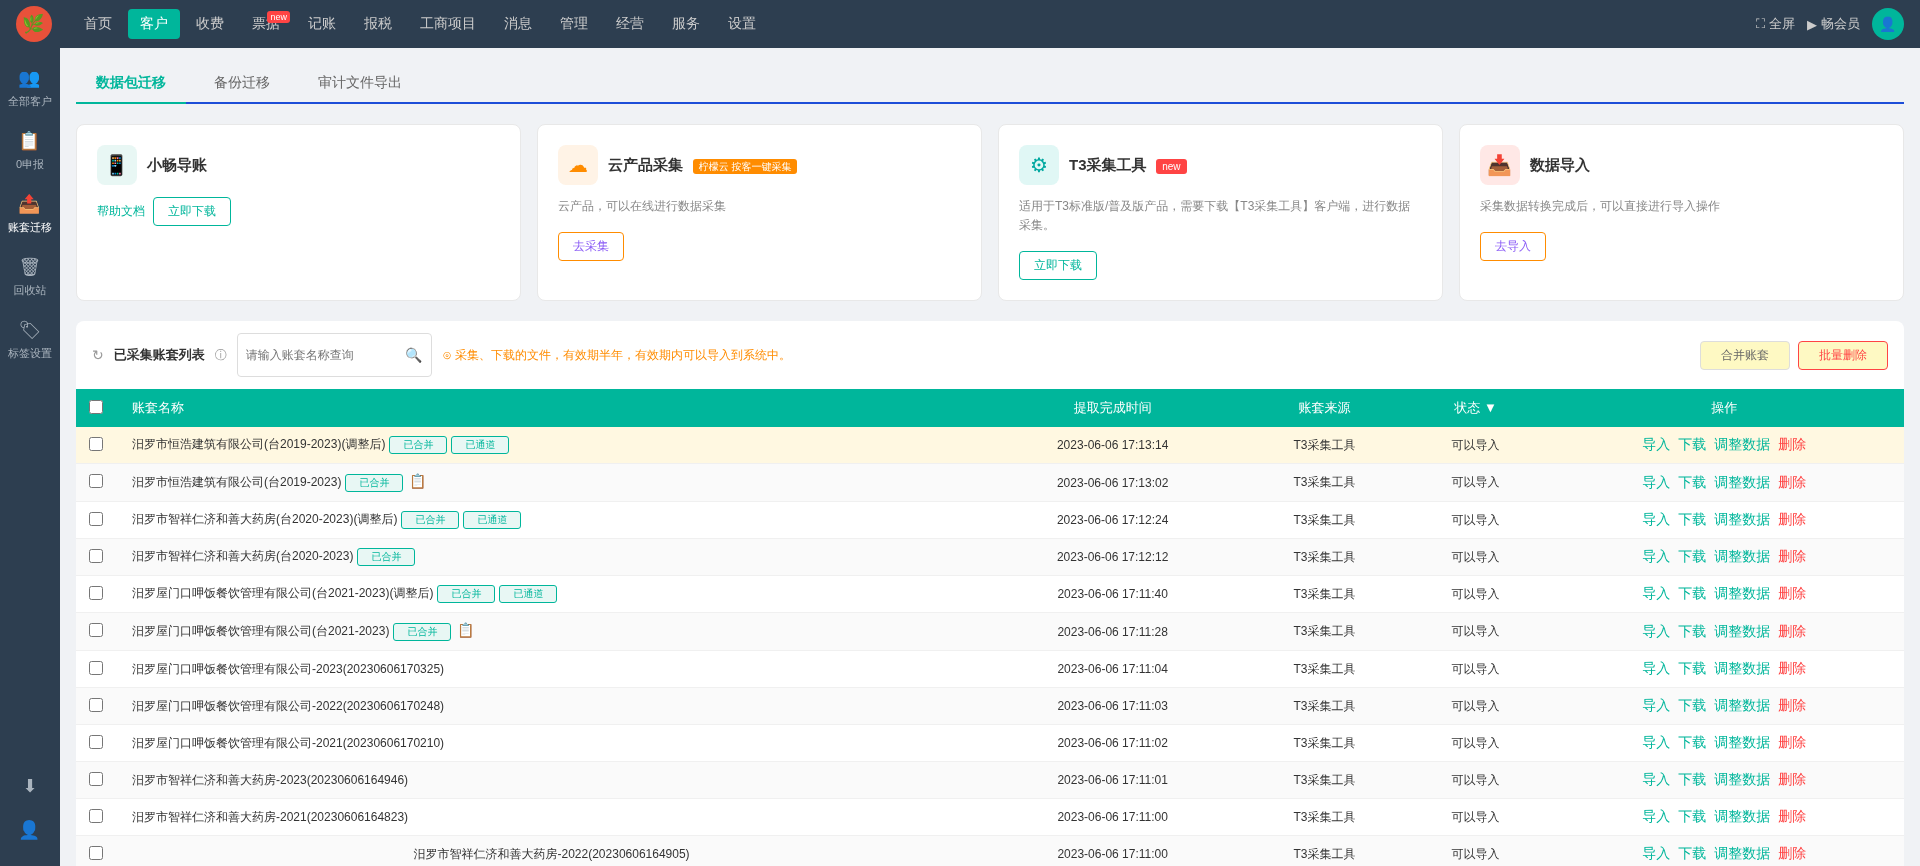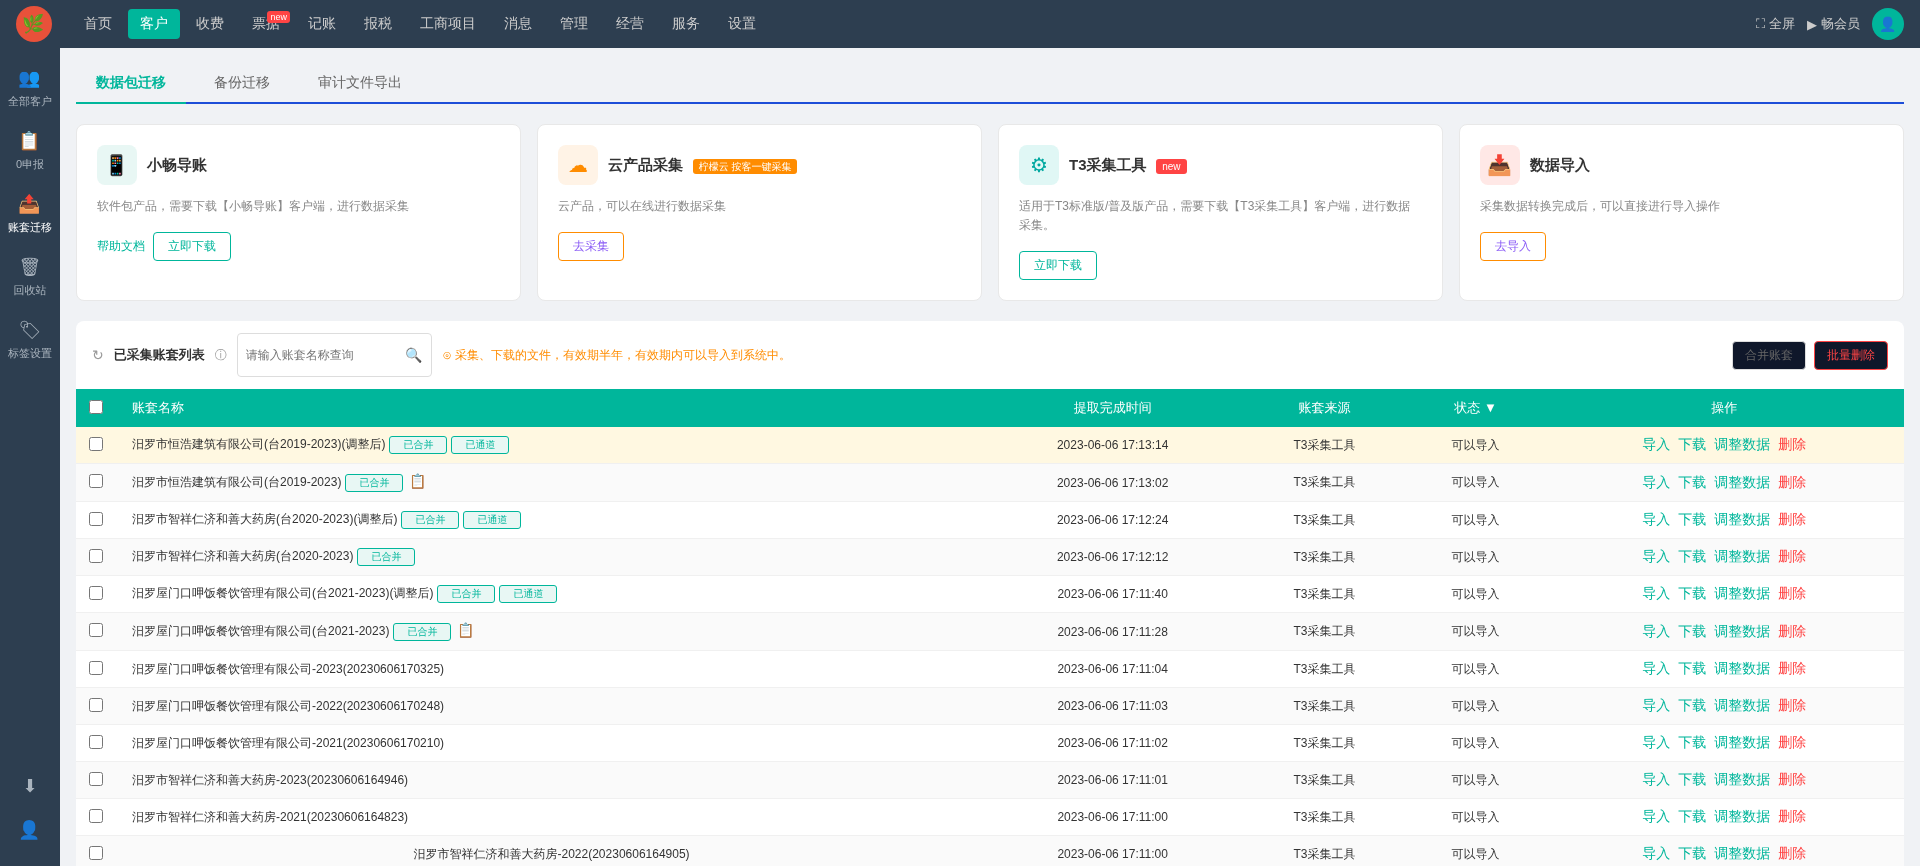--- a/index.html
+++ b/index.html
@@ -151,22 +151,22 @@
       border: none; outline: none; padding: 0 8px; font-size: 12px;
       width: 160px; color: #333;
     }
     .search-box .search-btn {
       background: none; border: none; cursor: pointer;
       padding: 0 8px; color: #999; font-size: 14px;
     }
     .toolbar-info { font-size: 12px; color: #ff8c00; }
     .toolbar-right { display: flex; gap: 8px; }
     .btn-merge, .btn-batch-del {
-      border: 1px solid #ddd; background: #0f172a;
-      padding: 5px 12px; border-radius: 4px; cursor: pointer; font-size: 12px; color: #666;
+      border: 1px solid #ddd; background: #fef9c3;
+      padding: 5px 20px; border-radius: 4px; cursor: pointer; font-size: 12px; color: #666;
     }
     .btn-batch-del { border-color: #ff4444; color: #ff4444; }
 
     
     .data-table { width: 100%; border-collapse: collapse; }
     .data-table th {
       background: #00b69b; color: white; font-size: 13px;
       padding: 10px 12px; text-align: center; font-weight: normal;
     }
     .data-table th:first-child { width: 40px; }
@@ -269,21 +269,20 @@
 
   <div class="cards-row">
 
     <div class="card">
       <div class="card-header">
         <div class="card-icon green">📱</div>
         <div>
           <span class="card-title">小畅导账</span>
         </div>
       </div>
-      <div class="card-desc">软件包产品，需要下载【小畅导账】客户端，进行数据采集</div>
       <div class="card-actions">
         <span class="link-text">帮助文档</span>
         <button class="btn-outline">立即下载</button>
       </div>
     </div>
 
     <div class="card">
       <div class="card-header">
         <div class="card-icon orange">☁</div>
         <div>

